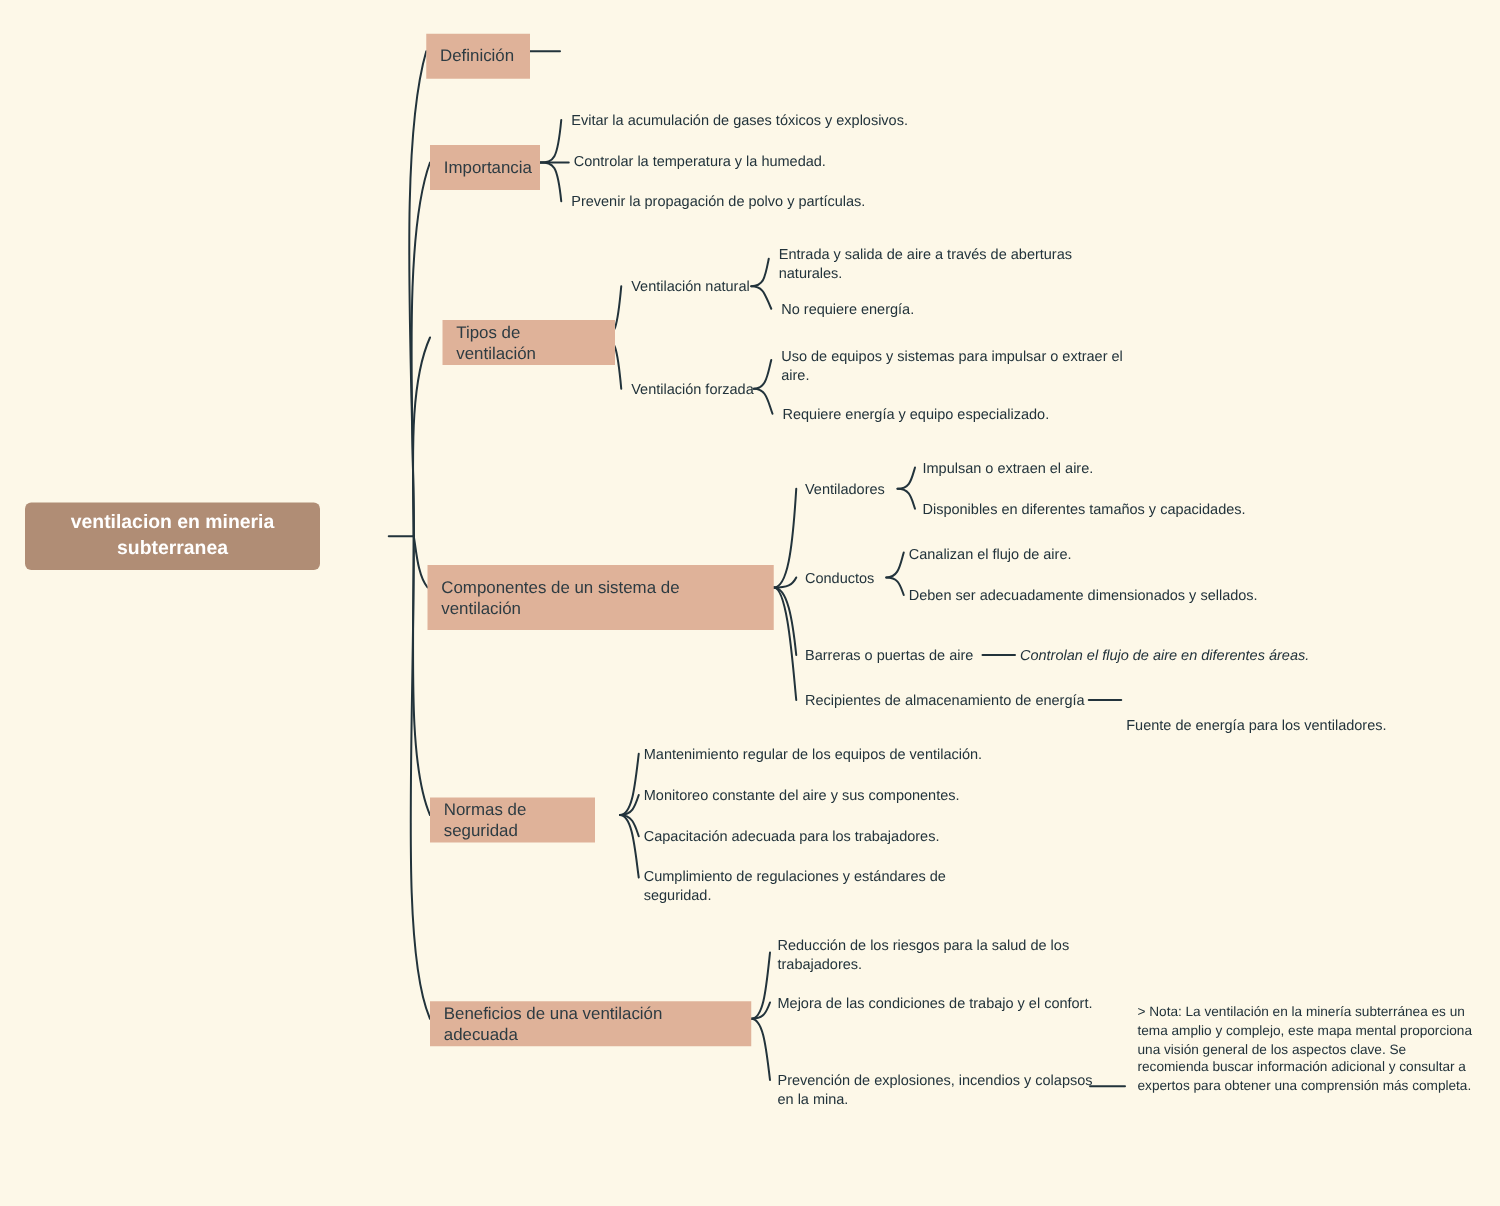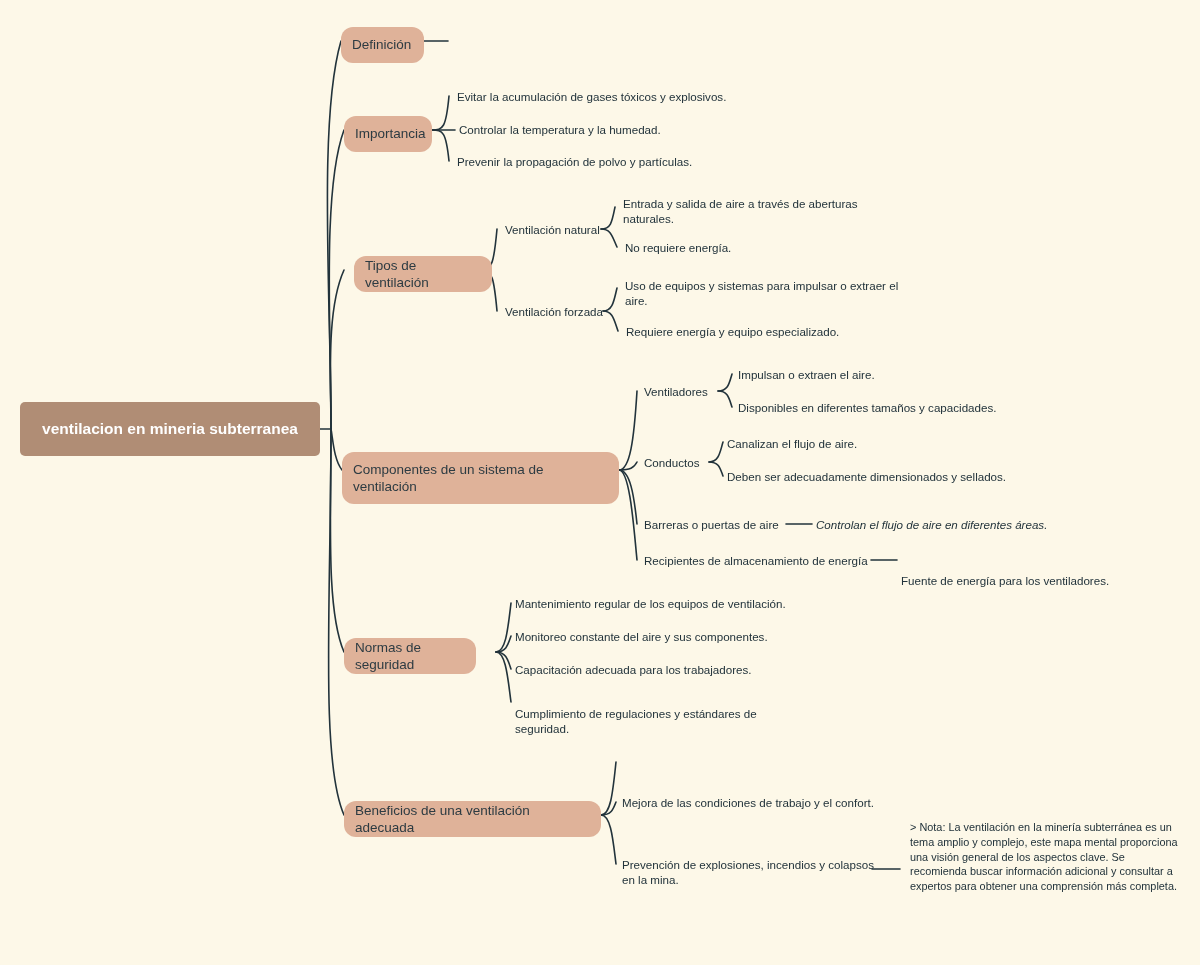--- a/index.html
+++ b/index.html
@@ -45,21 +45,21 @@
     color: #ffffff;
     font-weight: bold;
     font-size: 15.5px;
     line-height: 1.33;
     justify-content: center;
     text-align: center;
     padding: 6px 10px;
   }
   .branch {
     background: #dfb299;
-    border-radius: 12px;
+    border-radius: 0;
     color: #2d3b42;
     font-size: 13.5px;
     line-height: 1.28;
     padding: 18px 11px;
   }
   .leaf {
     color: #22333b;
     font-size: 11.6px;
     line-height: 1.33;
     align-items: flex-start;
@@ -123,21 +123,21 @@
     <path d="M496,652 C506,652 508,660 511,669"></path>
     <path d="M496,652 C506,652 508,680 511,702"></path>
 
     <path d="M601,815 C611,815 613,790 616,762"></path>
     <path d="M601,815 C611,815 613,810 616,802"></path>
     <path d="M601,815 C611,815 613,840 616,864"></path>
 
     <line x1="872" y1="869" x2="900" y2="869"></line>
   </svg>
 
-  <div class="node root" style="left:20px; top:402px; width:300px; height:54px;">
+  <div class="node root" style="left:20px; top:402px; width:236px; height:54px;">
     <span>ventilacion en mineria subterranea</span>
   </div>
 
   <div class="node branch" style="left:341px; top:27px; width:83px; height:28px;">
     <span>Definición</span>
   </div>
 
   <div class="node branch" style="left:344px; top:116px; width:88px; height:28px;">
     <span>Importancia</span>
   </div>
@@ -212,30 +212,33 @@
   </div>
   <div class="node leaf" style="left:515px; top:596px; width:290px;">
     <span class="leaf-text">Mantenimiento regular de los equipos de ventilación.</span>
   </div>
   <div class="node leaf" style="left:515px; top:629px; width:290px;">
     <span class="leaf-text">Monitoreo constante del aire y sus componentes.</span>
   </div>
   <div class="node leaf" style="left:515px; top:662px; width:290px;">
     <span class="leaf-text">Capacitación adecuada para los trabajadores.</span>
   </div>
-  <div class="node leaf" style="left:515px; top:694px; width:245px;margin-top:12px;">
+  <div class="node leaf" style="left:515px; top:694px; width:245px;">
     <span class="leaf-text">Cumplimiento de regulaciones y estándares de seguridad.</span>
   </div>
 
   <div class="node branch" style="left:344px; top:801px; width:257px; height:28px;">
     <span>Beneficios de una ventilación adecuada</span>
   </div>
+  <div class="node leaf" style="left:622px; top:749px; width:245px;">
+    <span class="leaf-text">Reducción de los riesgos para la salud de los trabajadores.</span>
+  </div>
   <div class="node leaf" style="left:622px; top:795px; width:290px;">
     <span class="leaf-text">Mejora de las condiciones de trabajo y el confort.</span>
   </div>
   <div class="node leaf" style="left:622px; top:857px; width:255px;">
     <span class="leaf-text">Prevención de explosiones, incendios y colapsos en la mina.</span>
   </div>
-  <div class="node leaf note" style="left:910px; top:820px; width:268px;">
+  <div class="node leaf note" style="left:910px; top:803px; width:268px;">
     <span class="leaf-text">&gt; Nota: La ventilación en la minería subterránea es un tema amplio y complejo, este mapa mental proporciona una visión general de los aspectos clave. Se recomienda buscar información adicional y consultar a expertos para obtener una comprensión más completa.</span>
   </div>
 
 </div>
 
 </body></html>

